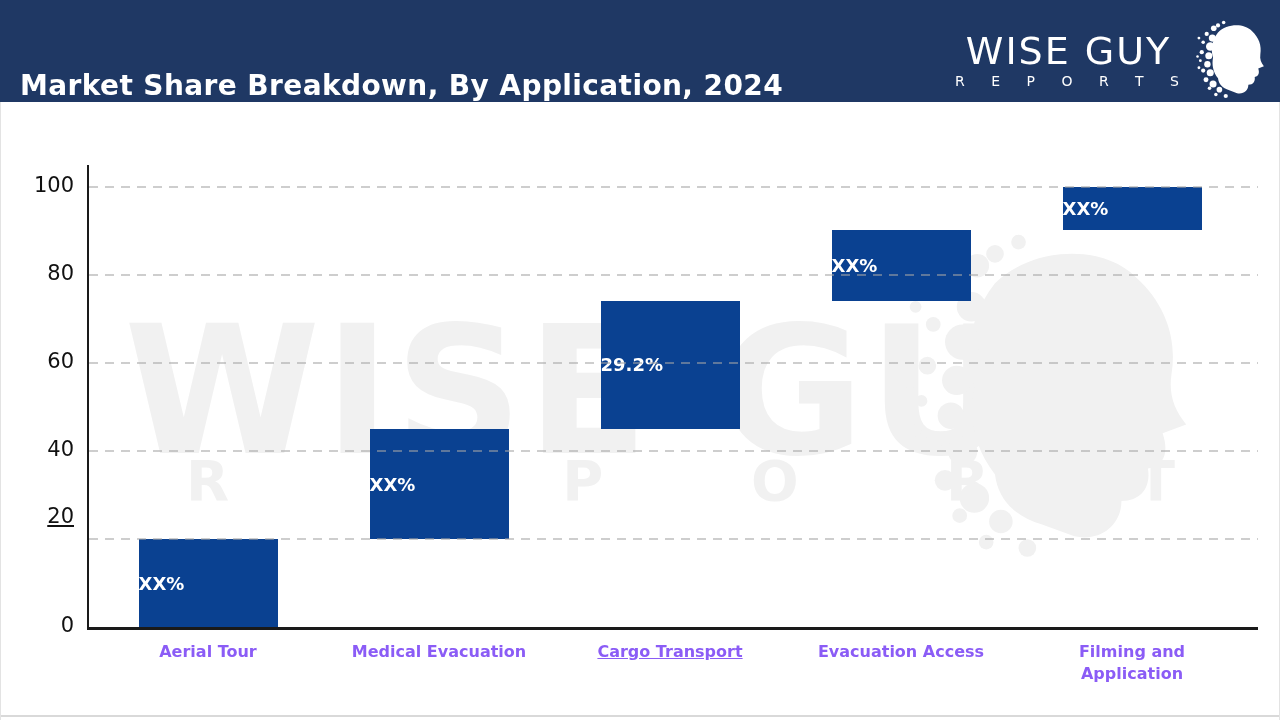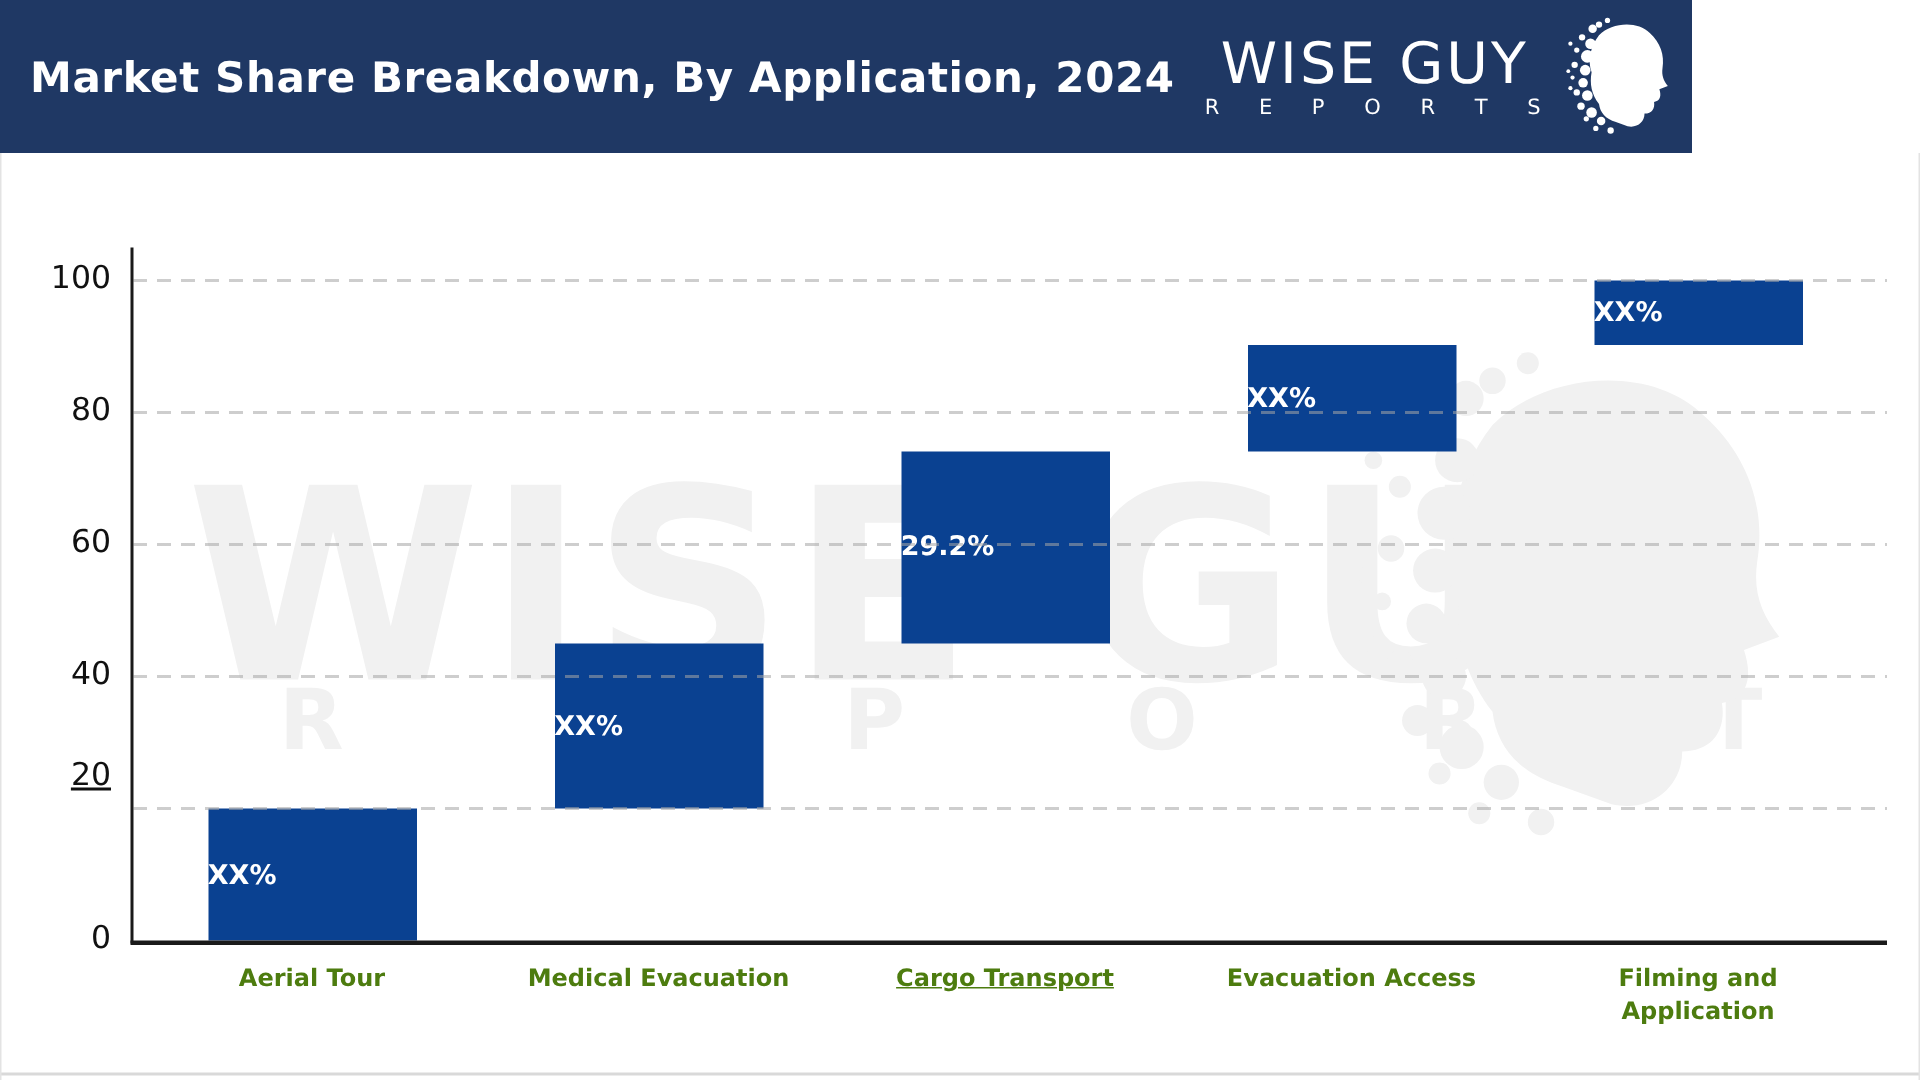--- a/index.html
+++ b/index.html
@@ -1,22 +1,22 @@
 <!DOCTYPE html>
 <html><head>
 <meta charset="utf-8">
 <style>
   * { margin:0; padding:0; box-sizing:border-box; }
   html,body { background:#ffffff; }
   body { font-family:"DejaVu Sans", sans-serif; }
   .screen { position:relative; width:1280px; height:720px; background:#fff; overflow:hidden; }
 
   
-  .header { position:absolute; left:0; top:0; width:1128px; height:102px;
-            display:flex; align-items:center; justify-content:space-between;
+  .header { position:absolute; left:0; top:0; width:1280px; height:102px;
+            display:flex; align-items:flex-end; justify-content:space-between;
             padding:0 10px 0 20px; }
   .title { color:#ffffff; font-size:28px; font-weight:700; letter-spacing:.4px; }
   .logo { display:flex; align-items:center; color:#ffffff; margin-right:4px; }
   .logo-text { text-align:center; line-height:1; margin-right:4px; }
   .logo-line1 { font-size:38px; font-weight:500; letter-spacing:2px; }
   .logo-line2 { font-size:14px; font-weight:400; letter-spacing:11px; margin-top:4px; padding-left:8px; white-space:nowrap; }
   .logo-face { width:72px; height:84px; }
 
   
   .wm1 { position:absolute; left:124px; top:288px; font-size:178px; font-weight:700;
@@ -28,21 +28,21 @@
   
   .spine-y { position:absolute; left:87px; top:165px; width:2px; height:464px; z-index:4; }
   .spine-x { position:absolute; left:87px; top:627px; width:1171px; height:3px; z-index:4; }
   .gridline { position:absolute; left:89px; width:1169px; height:2px; z-index:3;
               background:repeating-linear-gradient(90deg, rgba(165,165,165,.55) 0 9px, transparent 9px 16px); }
   .ytick-mark { position:absolute; left:79px; width:8px; height:2px; z-index:4; }
   .ytick-label { position:absolute; left:14px; width:60px; text-align:right;
                  font-size:21px; color:#111111; z-index:4; }
   .xtick-mark { position:absolute; top:630px; width:2px; height:7px; z-index:4; }
   .xtick-label { position:absolute; top:641px; width:176px; text-align:center;
-                 font-size:16px; font-weight:700; color:#4d7c0f; line-height:1.35; z-index:4; }
+                 font-size:16px; font-weight:700; color:#8b5cf6; line-height:1.35; z-index:4; }
   .bar { position:absolute; z-index:2; display:flex; align-items:center; justify-content:flex-start; }
   .bar-label { color:#ffffff; font-weight:700; font-size:18px; }
 
   
   .bottom-rule { position:absolute; left:0; top:715px; width:1280px; height:2px; background:#d9d9d9; }
   .edge { position:absolute; background:#e3e3e3; z-index:6; }
   .edge-left { left:0; top:102px; width:1px; height:618px; }
   .edge-right { left:1279px; top:102px; width:1px; height:618px; }
 </style>
 </head>

